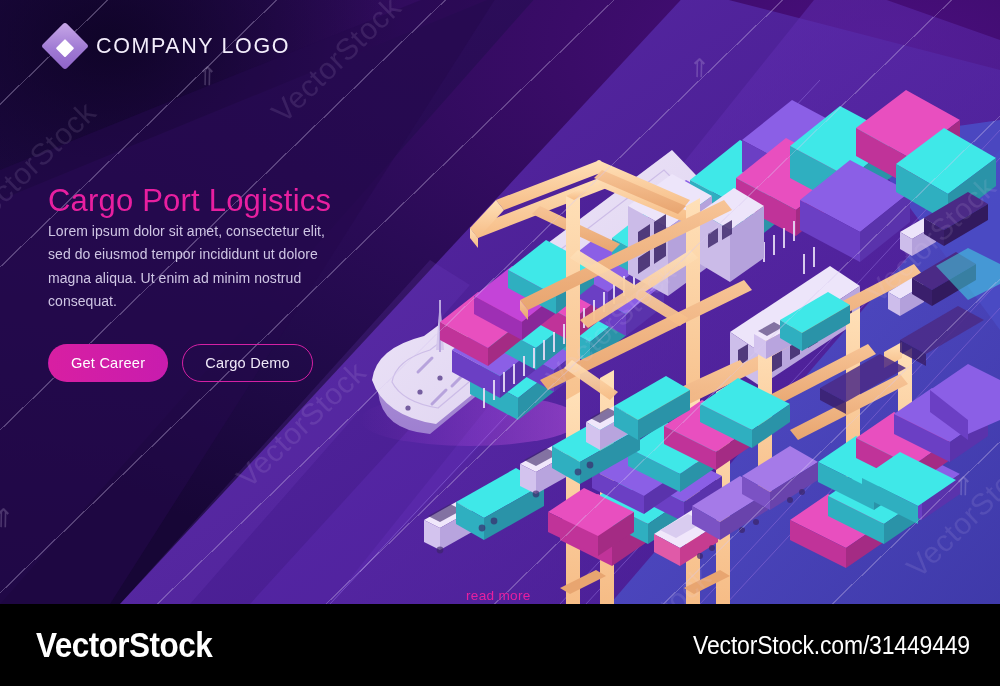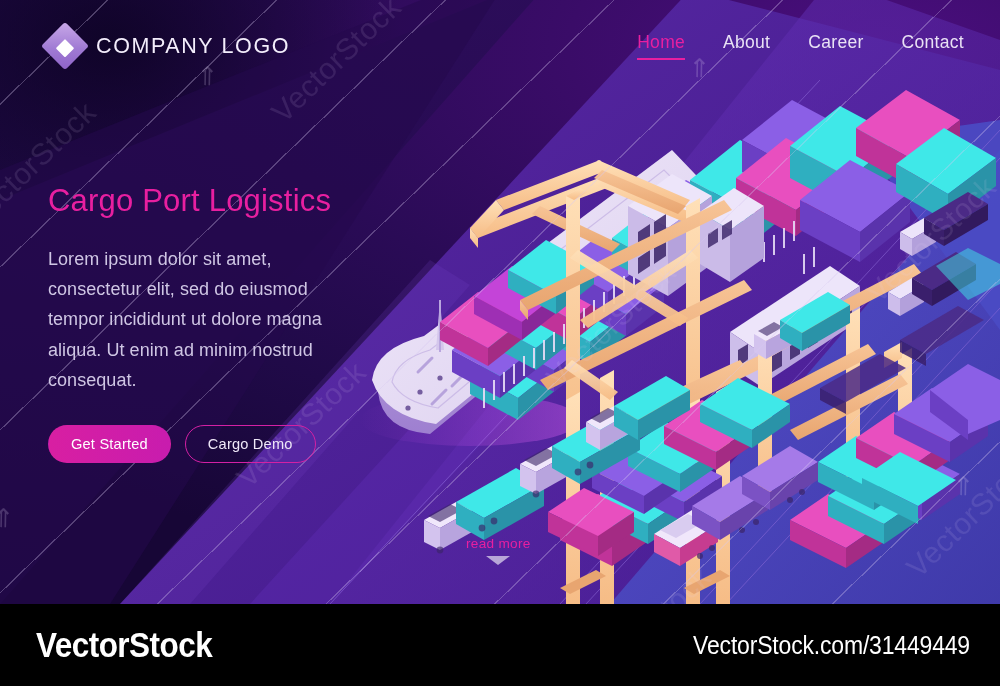--- a/index.html
+++ b/index.html
@@ -59,39 +59,39 @@
     background:#E81FA0;
   }
 
   
   #copy { position:absolute; left:48px; top:182px; width:330px; z-index:35; }
   #headline {
     color:#E81FA0; font-size:31px; line-height:1.22; font-weight:400;
     letter-spacing:.2px;
   }
   #subcopy {
-    margin-top:24px; color:#CFC6E4; font-size:18px; line-height:1.68;
+    color:#CFC6E4; font-size:14px; line-height:1.68;
     letter-spacing:.05px; max-width:280px;
   }
   #cta-row { margin-top:30px; display:flex; align-items:center; gap:14px; }
   .btn {
     font-size:14.6px; letter-spacing:.2px; border-radius:999px;
     padding:9px 22px; cursor:pointer; white-space:nowrap; line-height:1.25;
   }
   .btn-primary {
     background:linear-gradient(90deg,#D81FA2 0%,#C81CAE 100%);
     color:#FFFFFF; border:1px solid transparent;
   }
   .btn-ghost {
     background:transparent; color:#EFE8F8; border:1.6px solid #D420A4;
   }
 
   
   #read-more-wrap {
-    position:absolute; left:466px; top:536px; z-index:35; text-align:center;
+    position:absolute; left:466px; top:588px; z-index:35; text-align:center;
   }
   #read-more { color:#E81FA0; font-size:13.6px; letter-spacing:.3px; cursor:pointer; }
   #read-more-arrow {
     margin:5px auto 0; width:0; height:0;
     border-left:12px solid transparent; border-right:12px solid transparent;
     border-top:9px solid #B8A6D8;
   }
 
   
   #hairlines {
@@ -688,33 +688,27 @@
     </svg>
 
     <div class="vignette-tl"></div>
     <div class="vignette-br"></div>
 
     <div id="header">
       <div id="brand">
         <div class="logo-mark"></div>
         <div id="brand-text">COMPANY LOGO</div>
       </div>
-      <nav id="nav">
-        <a class="nav-item active">Home</a>
-        <a class="nav-item">About</a>
-        <a class="nav-item">Career</a>
-        <a class="nav-item">Contact</a>
-      </nav>
     </div>
 
     <div id="copy">
       <h1 id="headline"><span>Cargo Port Logistics</span><br></h1>
       <p id="subcopy">Lorem ipsum dolor sit amet, consectetur elit, sed do eiusmod tempor incididunt ut dolore magna aliqua. Ut enim ad minim nostrud consequat.</p>
       <div id="cta-row">
-        <button class="btn btn-primary">Get Started</button>
+        <button class="btn btn-primary">Get Career</button>
         <button class="btn btn-ghost">Cargo Demo</button>
       </div>
     </div>
 
     <div id="read-more-wrap">
       <div id="read-more">read more</div>
       <div id="read-more-arrow"></div>
     </div>
 
     <div id="hairlines"></div>

